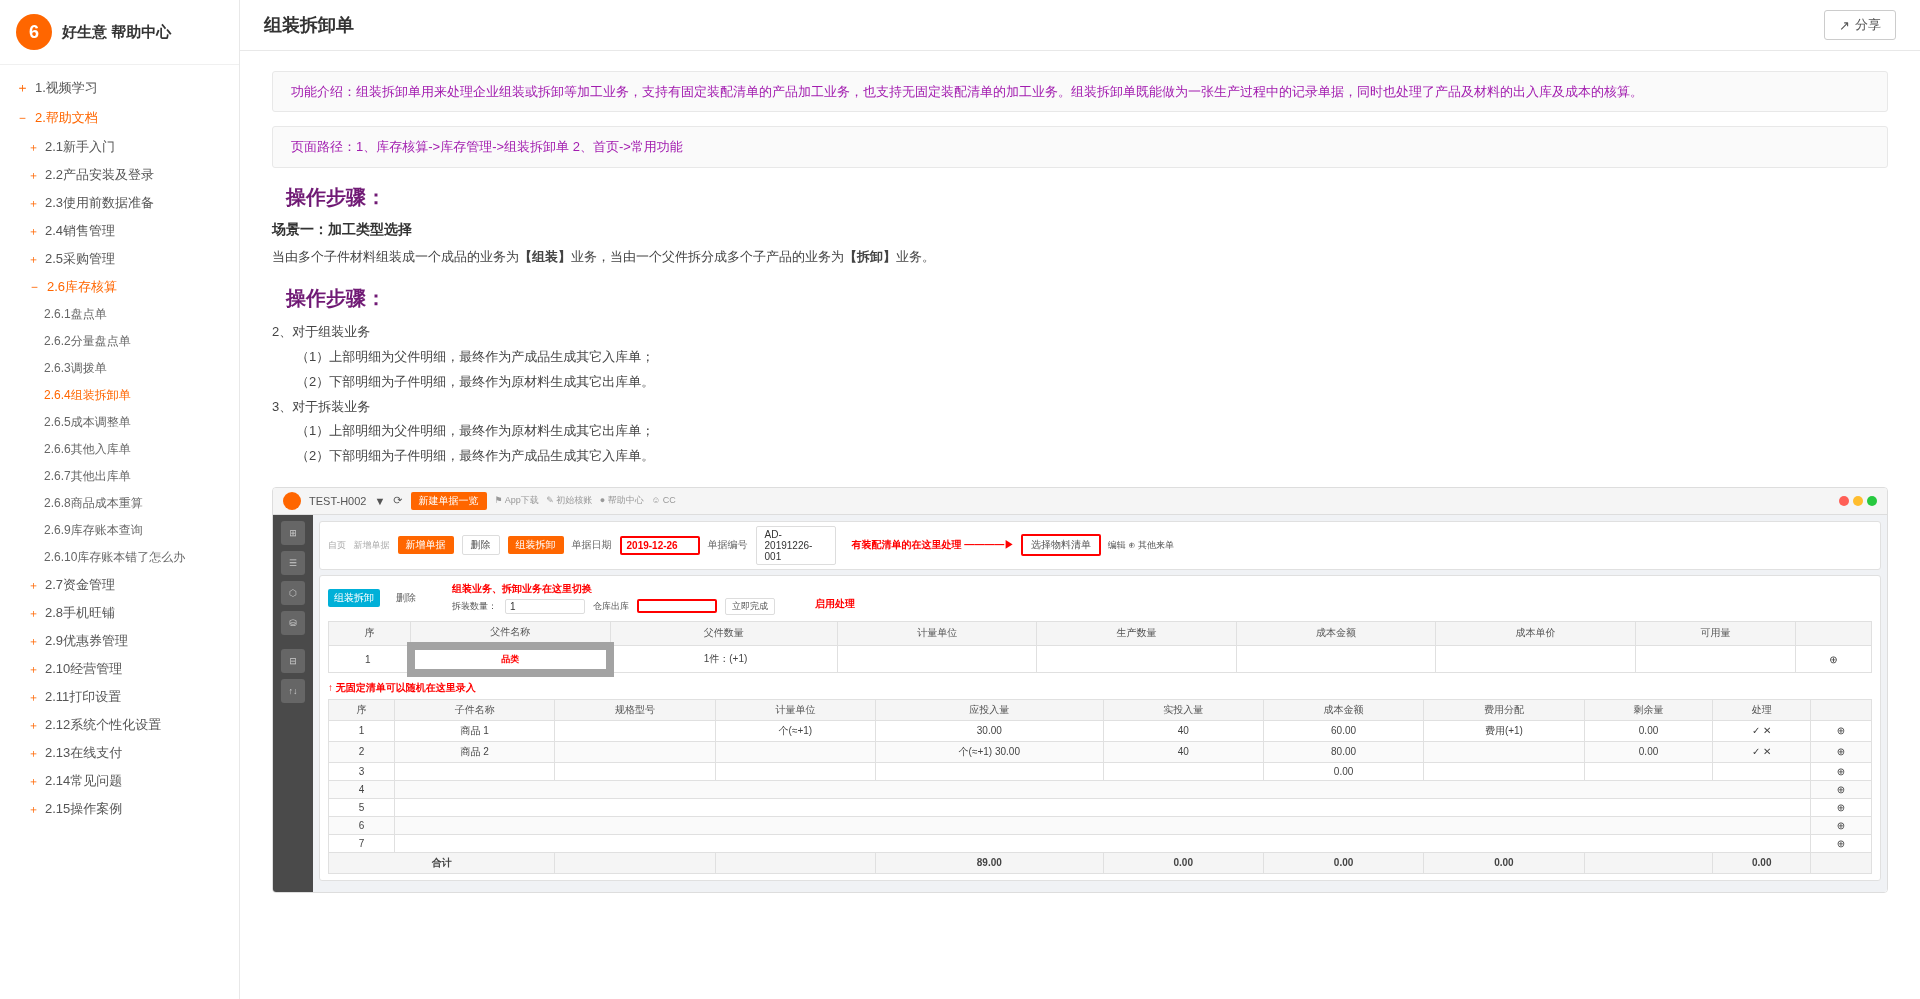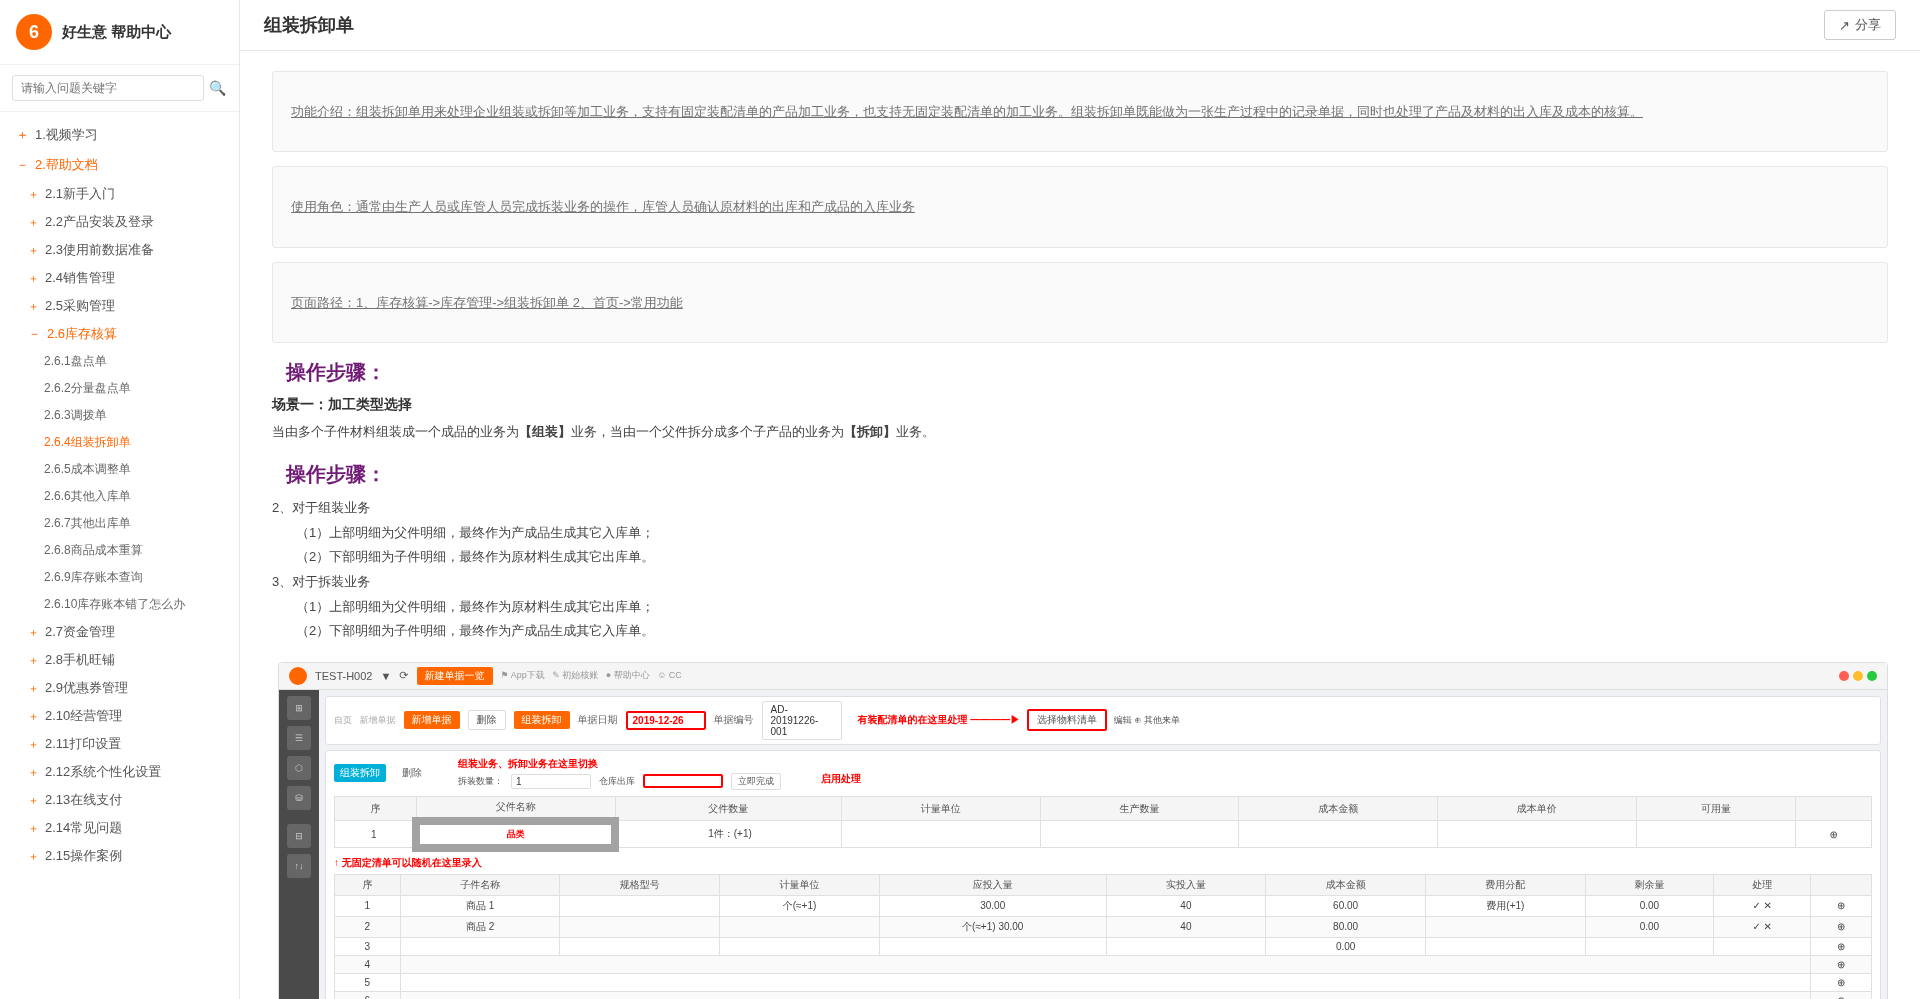--- a/index.html
+++ b/index.html
@@ -137,26 +137,25 @@
       flex: 1;
       overflow-y: auto;
       padding: 20px 32px;
       background: #fff;
     }
 
     .info-block {
       background: #fafafa;
       border: 1px solid #e8e8e8;
       border-radius: 3px;
-      padding: 28px 18px;
+      padding: 8px 18px;
       margin-bottom: 14px;
       font-size: 13px;
       line-height: 1.8;
-      color: #737373;
-      text-decoration: underline;
+      color: #a21caf;
     }
     .step-title {
       font-size: 20px;
       font-weight: bold;
       color: #701a75;
       margin: 16px 0 8px 14px;
     }
     .scene-title {
       font-size: 14px;
       font-weight: bold;
@@ -181,21 +180,20 @@
     .sub-list { padding-left: 24px; }
     .sub-list li { list-style: none; }
 
     
     .screenshot-container {
       margin-top: 18px;
       border: 1px solid #ddd;
       border-radius: 4px;
       overflow: hidden;
       font-size: 11px;
-      margin-left: 6px;
     }
     .sc-titlebar {
       background: #f5f5f5;
       border-bottom: 1px solid #ddd;
       padding: 4px 10px;
       display: flex;
       align-items: center;
       justify-content: space-between;
       font-size: 11px;
       color: #555;
@@ -315,24 +313,20 @@
 <body>
 
 <div id="sidebar">
   <div id="logo-area">
     <div id="logo-circle">
       <span>6</span>
     </div>
     <span id="logo-text">好生意 帮助中心</span>
   </div>
 
-  <div id="search-area">
-    <input id="search-input" type="text" placeholder="请输入问题关键字" style="">
-    <span id="search-icon-btn">🔍</span>
-  </div>
 
   <div id="nav-tree">
 
     <div class="nav-section">
       <span class="plus-icon">＋</span>
       <span>1.视频学习</span>
     </div>
 
     <div class="nav-section active">
       <span class="minus-icon">－</span>
@@ -428,23 +422,20 @@
       <span>分享</span>
     </button>
   </div>
 
   <div id="content-area">
 
     <div class="info-block">
       <span>功能介绍：组装拆卸单用来处理企业组装或拆卸等加工业务，支持有固定装配清单的产品加工业务，也支持无固定装配清单的加工业务。组装拆卸单既能做为一张生产过程中的记录单据，同时也处理了产品及材料的出入库及成本的核算。</span>
     </div>
 
-    <div class="info-block">
-      <span>使用角色：通常由生产人员或库管人员完成拆装业务的操作，库管人员确认原材料的出库和产成品的入库业务</span>
-    </div>
 
     <div class="info-block">
       <span>页面路径：1、库存核算-&gt;库存管理-&gt;组装拆卸单  2、首页-&gt;常用功能</span>
     </div>
 
     <div class="step-title">操作步骤：</div>
 
     <div class="scene-title">场景一：加工类型选择</div>
 
     <p class="desc-text">

